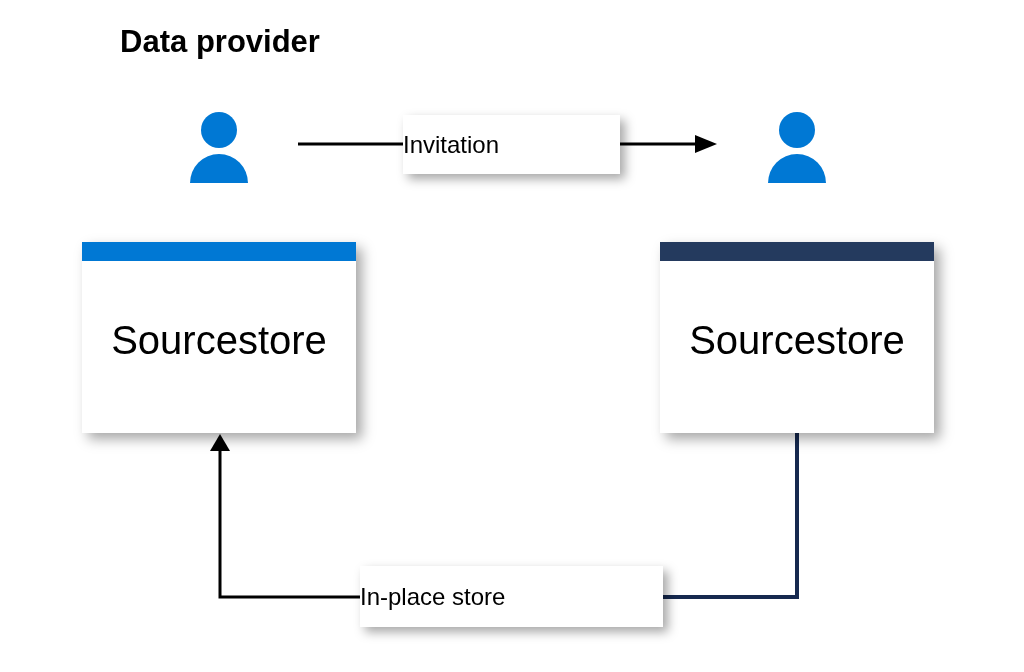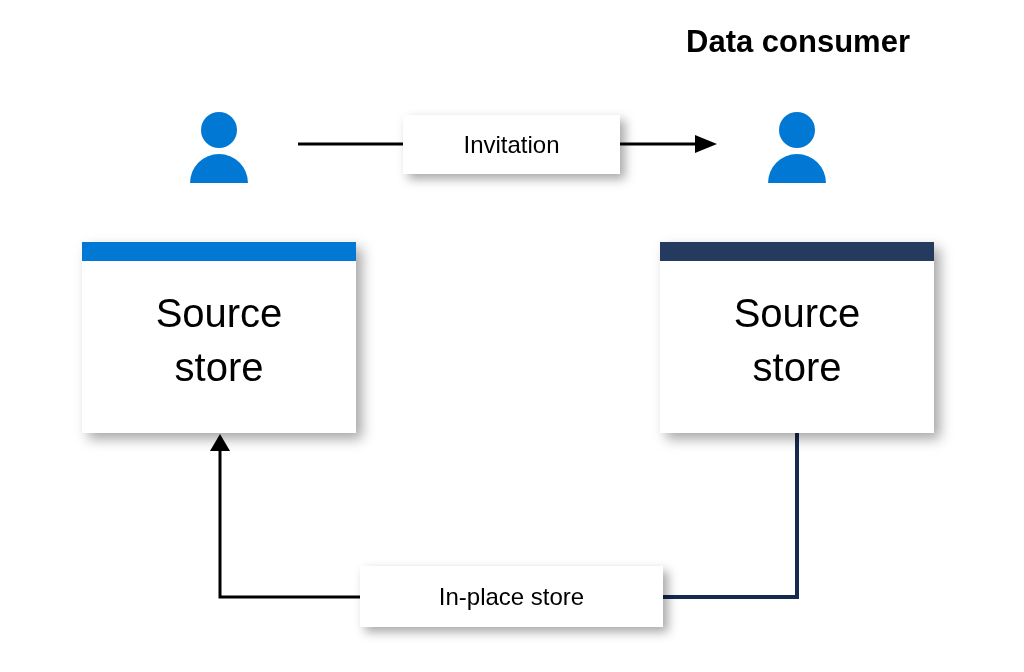--- a/index.html
+++ b/index.html
@@ -45,21 +45,20 @@
     left:0;top:0;
     width:1024px;height:672px;
     z-index:1;
   }
   .label-box{
     position:absolute;
     background:var(--box-bg);
     box-shadow:5px 5px 10px rgba(0,0,0,0.35);
     display:flex;
     align-items:center;
-    justify-content:center;
     font-size:24px;
     color:var(--text-color);
     z-index:2;
   }
   .store-box{
     position:absolute;
     width:274px;
     height:191px;
     background:var(--box-bg);
     box-shadow:6px 6px 12px rgba(0,0,0,0.35);
@@ -67,42 +66,42 @@
   }
   .store-header{
     height:19px;
     width:100%;
   }
   .store-header.provider{background:var(--provider-accent);}
   .store-header.consumer{background:var(--consumer-accent);}
   .store-body{
     height:172px;
     display:flex;
-    flex-direction:column;
+    flex-direction:row;
     align-items:center;
     justify-content:center;
     font-size:40px;
     line-height:1.35;
     color:var(--text-color);
     text-align:center;
     padding-bottom:14px;
     box-sizing:border-box;
   }
   [data-name="invitation-arrow-line"]{stroke:var(--line-black);stroke-width:3;}
   [data-name="invitation-arrowhead-icon"]{fill:var(--line-black);}
   [data-name="in-place-connector-navy"]{stroke:var(--line-navy);stroke-width:4;fill:none;}
   [data-name="in-place-connector-black"]{stroke:var(--line-black);stroke-width:3;fill:none;}
   [data-name="in-place-arrowhead-icon"]{fill:var(--line-black);}
 </style>
 </head>
 <body>
 
 <div class="canvas" data-name="data-sharing-diagram">
 
-  <div class="col-title" style="left:798px;" data-name="consumer-title">Data consumer</div>
+  <div class="col-title" style="left:220px;" data-name="provider-title">Data provider</div>
 
   <svg class="connector-layer" data-name="connector-layer" viewBox="0 0 1024 672" xmlns="http://www.w3.org/2000/svg">
 
     <line x1="298" y1="144" x2="699" y2="144" data-name="invitation-arrow-line"></line>
     <polygon points="717,144 695,135 695,153" data-name="invitation-arrowhead-icon"></polygon>
 
     <polyline points="797,433 797,597 663,597" data-name="in-place-connector-navy"></polyline>
 
     <polyline points="360,597 220,597 220,448" data-name="in-place-connector-black"></polyline>
     <polygon points="220,434 210,451 230,451" data-name="in-place-arrowhead-icon"></polygon>

